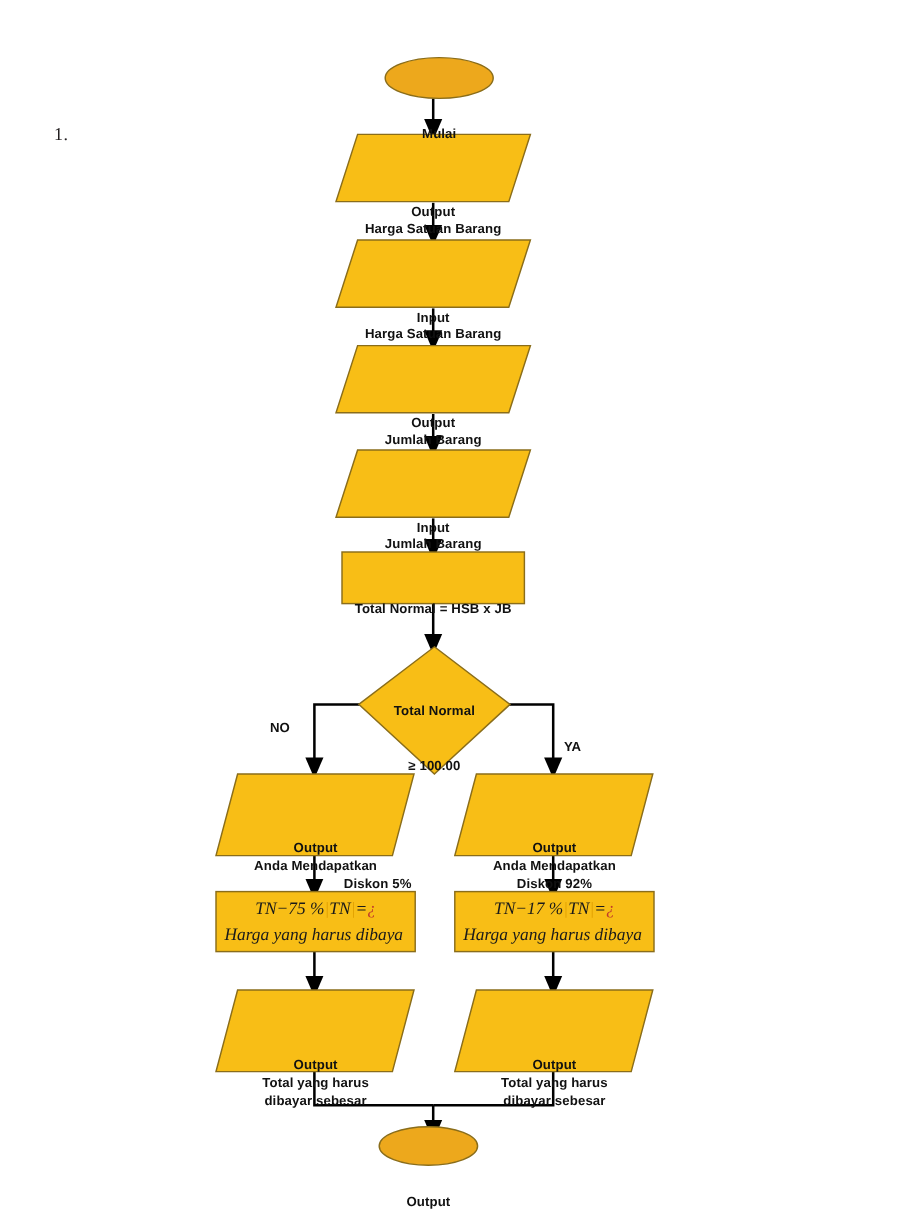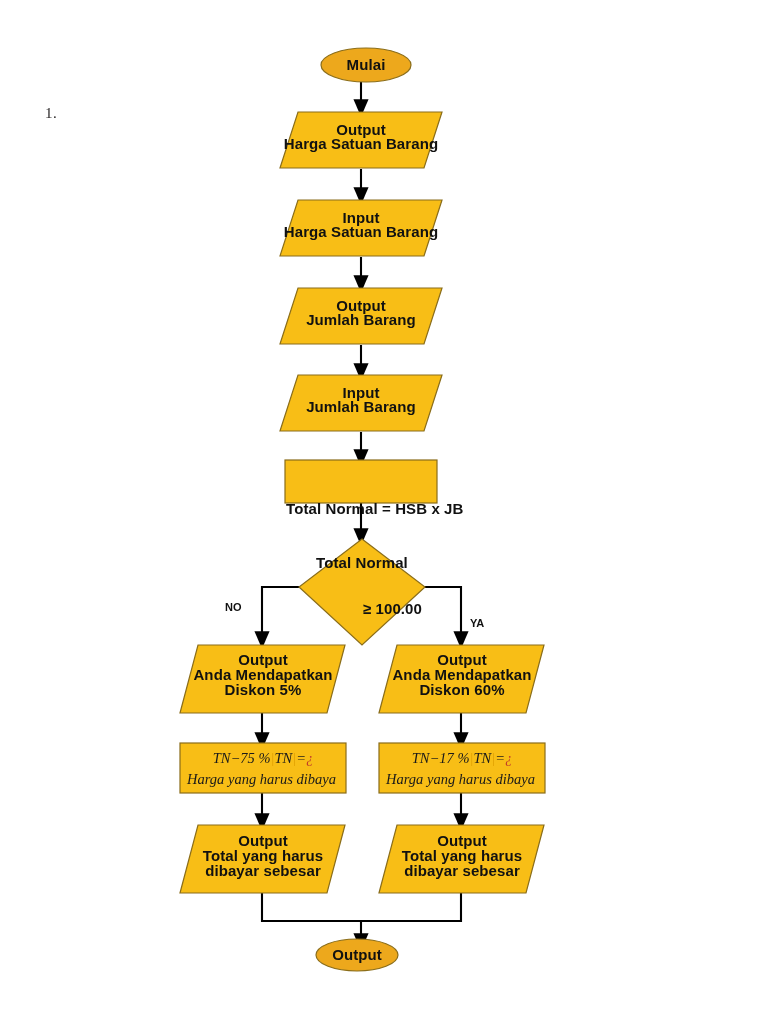--- a/index.html
+++ b/index.html
@@ -35,25 +35,26 @@
     color: #231f20;
     letter-spacing: 0.5px;
   }
   
   .node-text {
     position: absolute;
     text-align: center;
     color: #111111;
     font-family: "Liberation Sans", sans-serif;
     font-weight: bold;
-    font-size: 15px;
+    font-size: 11px;
     line-height: 14.5px;
     letter-spacing: 0.1px;
     pointer-events: none;
     white-space: pre;
+    margin-top: 47px;
   }
   .branch-label {
     position: absolute;
     font-family: "Liberation Sans", sans-serif;
     font-weight: bold;
     font-size: 11px;
     color: #111111;
   }
   
   .formula-box {
@@ -145,35 +146,35 @@
 
   <div class="node-text" style="left:281px; top:211px; width:160px;">Input</div>
   <div class="node-text" style="left:281px; top:225px; width:160px;">Harga Satuan Barang</div>
 
   <div class="node-text" style="left:281px; top:299px; width:160px;">Output</div>
   <div class="node-text" style="left:281px; top:313px; width:160px;">Jumlah Barang</div>
 
   <div class="node-text" style="left:281px; top:386px; width:160px;">Input</div>
   <div class="node-text" style="left:281px; top:400px; width:160px;">Jumlah Barang</div>
 
-  <div class="node-text" style="left:286px; top:502px; width:150px;">Total Normal = HSB x JB</div>
+  <div class="node-text" style="left:286px; top:454px; width:150px;">Total Normal = HSB x JB</div>
 
-  <div class="node-text" style="left:302px; top:556px; width:120px;">Total Normal</div>
-  <div class="node-text" style="left:302px; top:602px; width:120px;text-align:right;">≥ 100.00</div>
+  <div class="node-text" style="left:302px; top:539px; width:120px;">Total Normal</div>
+  <div class="node-text" style="left:302px; top:585px; width:120px;">≥ 100.00</div>
 
   <div class="branch-label" style="left:225px; top:601px;">NO</div>
   <div class="branch-label" style="left:470px; top:601px;margin-top:16px;">YA</div>
 
   <div class="node-text" style="left:183px; top:653px; width:160px;">Output</div>
   <div class="node-text" style="left:183px; top:668px; width:160px;">Anda Mendapatkan</div>
-  <div class="node-text" style="left:183px; top:683px; width:160px;">Diskon 5%</div>
+  <div class="node-text" style="left:183px; top:683px; width:160px;text-align:right;">Diskon 5%</div>
 
   <div class="node-text" style="left:382px; top:653px; width:160px;">Output</div>
   <div class="node-text" style="left:382px; top:668px; width:160px;">Anda Mendapatkan</div>
-  <div class="node-text" style="left:382px; top:683px; width:160px;">Diskon 60%</div>
+  <div class="node-text" style="left:382px; top:683px; width:160px;">Diskon 92%</div>
 
   <div class="formula-box" style="left:181px; top:744px; width:164px; height:48px;">
     <div class="formula-line1"><span>TN−75 %</span><span class="bar">|</span><span>TN</span><span class="bar">|</span><span>=</span><span class="qm">¿</span></div>
     <div class="formula-line2">Harga yang harus dibaya</div>
   </div>
 
   <div class="formula-box" style="left:380px; top:744px; width:164px; height:48px;">
     <div class="formula-line1"><span>TN−17 %</span><span class="bar">|</span><span>TN</span><span class="bar">|</span><span>=</span><span class="qm">¿</span></div>
     <div class="formula-line2">Harga yang harus dibaya</div>
   </div>

